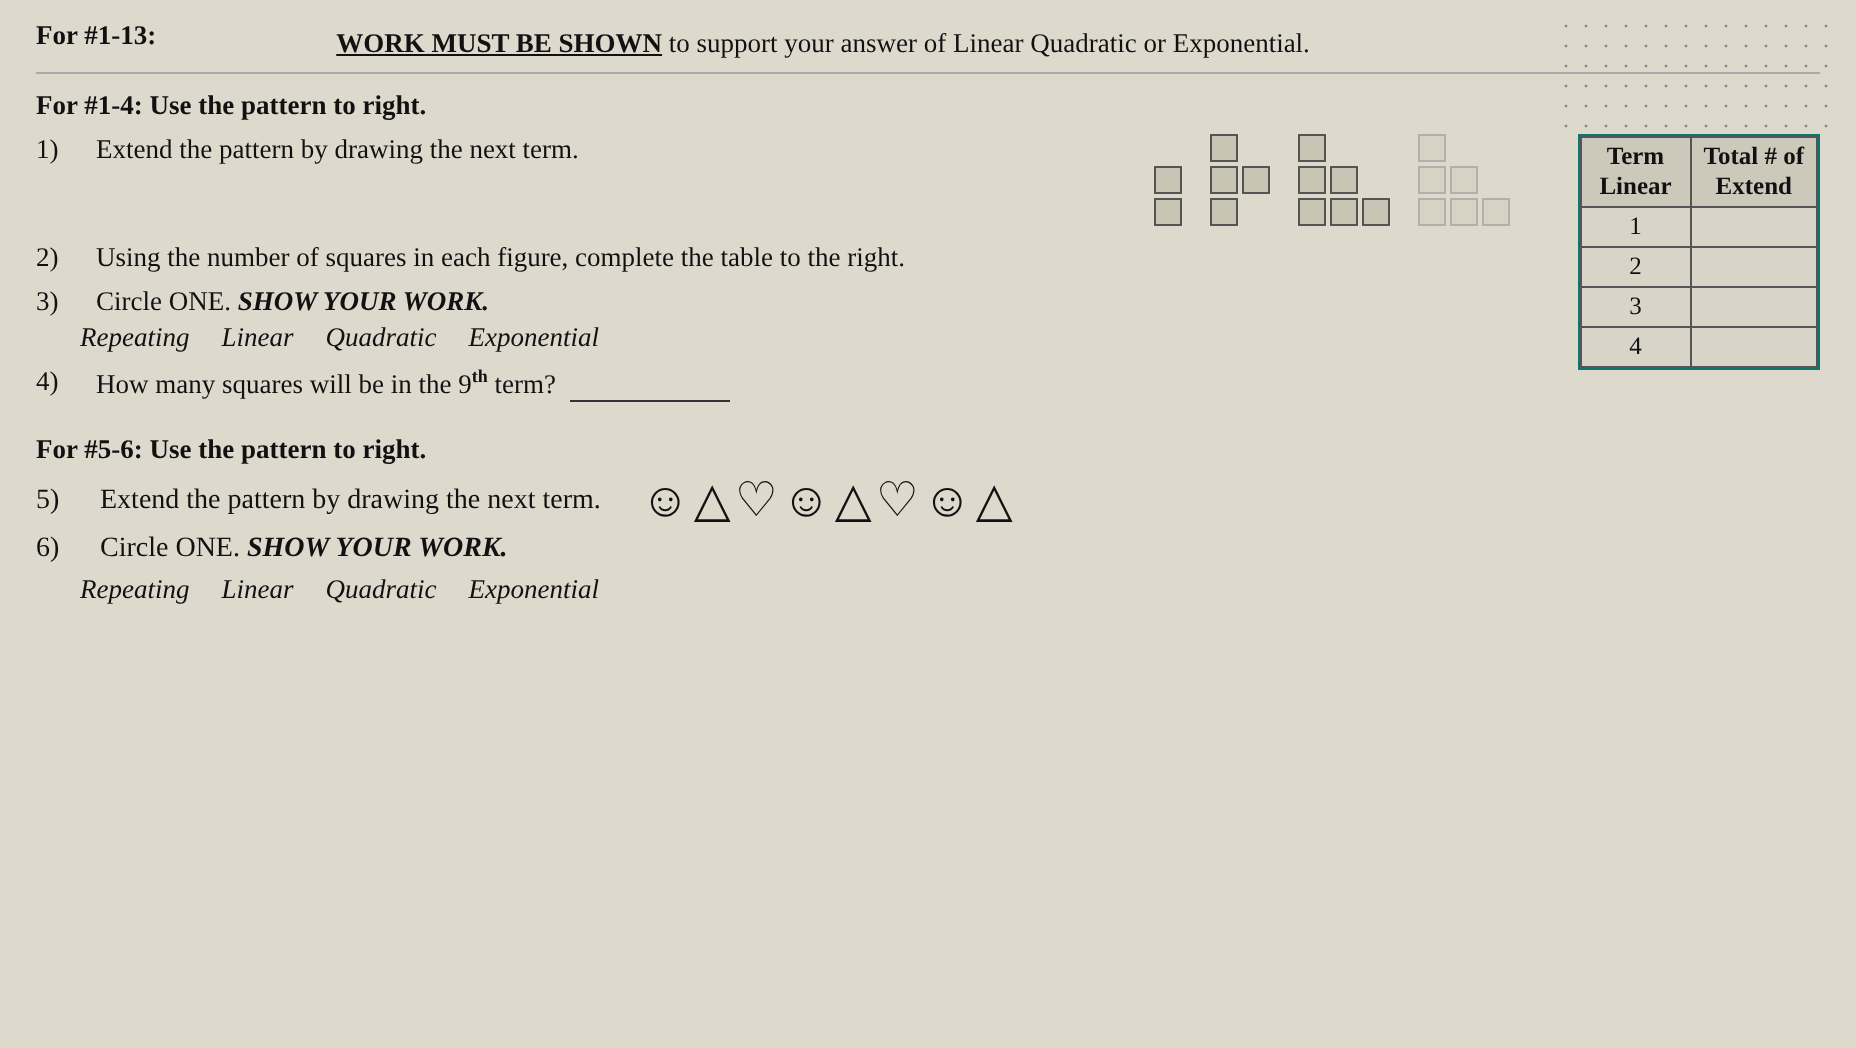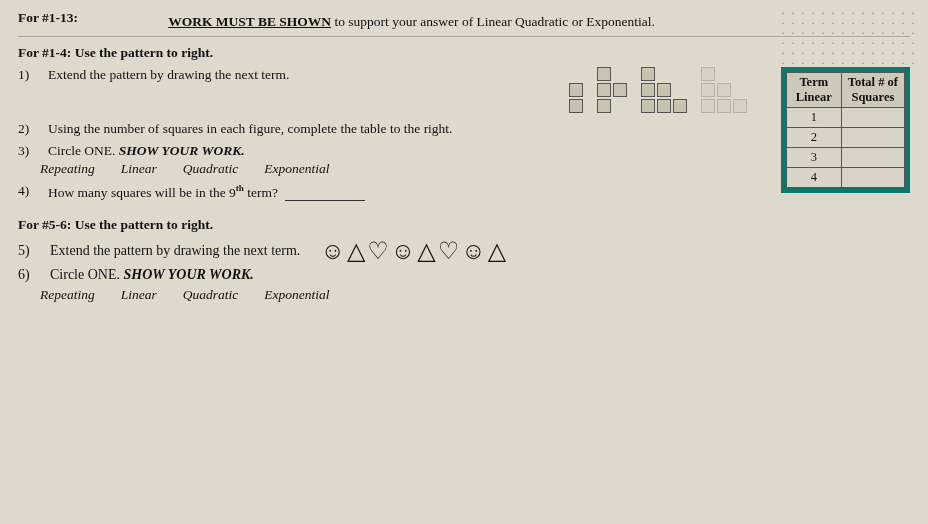--- a/index.html
+++ b/index.html
@@ -114,21 +114,21 @@
       background: #c8c4b4;
     }
     .grid-cell.empty {
       border: none;
       background: transparent;
     }
 
     
     .options-row {
       display: flex;
-      gap: 26px;
+      gap: 16px;
       font-size: 13.5px;
       margin-left: 22px;
       margin-top: 2px;
     }
     .option-italic {
       font-style: italic;
     }
     .option-bold-italic {
       font-style: italic;
       font-weight: bold;
@@ -137,21 +137,21 @@
 
     
     .right-section {
       display: flex;
       flex-direction: column;
       align-items: flex-end;
       gap: 4px;
     }
 
     .table-area {
-      border: 5px solid #0f766e;
+      border: 1px solid #0f766e;
       border-collapse: collapse;
     }
     .table-area table {
       border-collapse: collapse;
       font-size: 12.5px;
     }
     .table-area th, .table-area td {
       border: 1px solid #555;
       padding: 2px 6px;
       text-align: center;
@@ -390,21 +390,21 @@
         <div class="table-area">
           <table>
             <thead>
               <tr>
                 <th>
                   <span>Term</span><br>
                   <span>Linear</span>
                 </th>
                 <th>
                   <span>Total # of</span><br>
-                  <span>Squares</span>
+                  <span>Extend</span>
                 </th>
               </tr>
             </thead>
             <tbody id="table-body">
             <tr>
                   <td>1</td>
                   <td></td>
                 </tr>
                 <tr>
                   <td>2</td>

